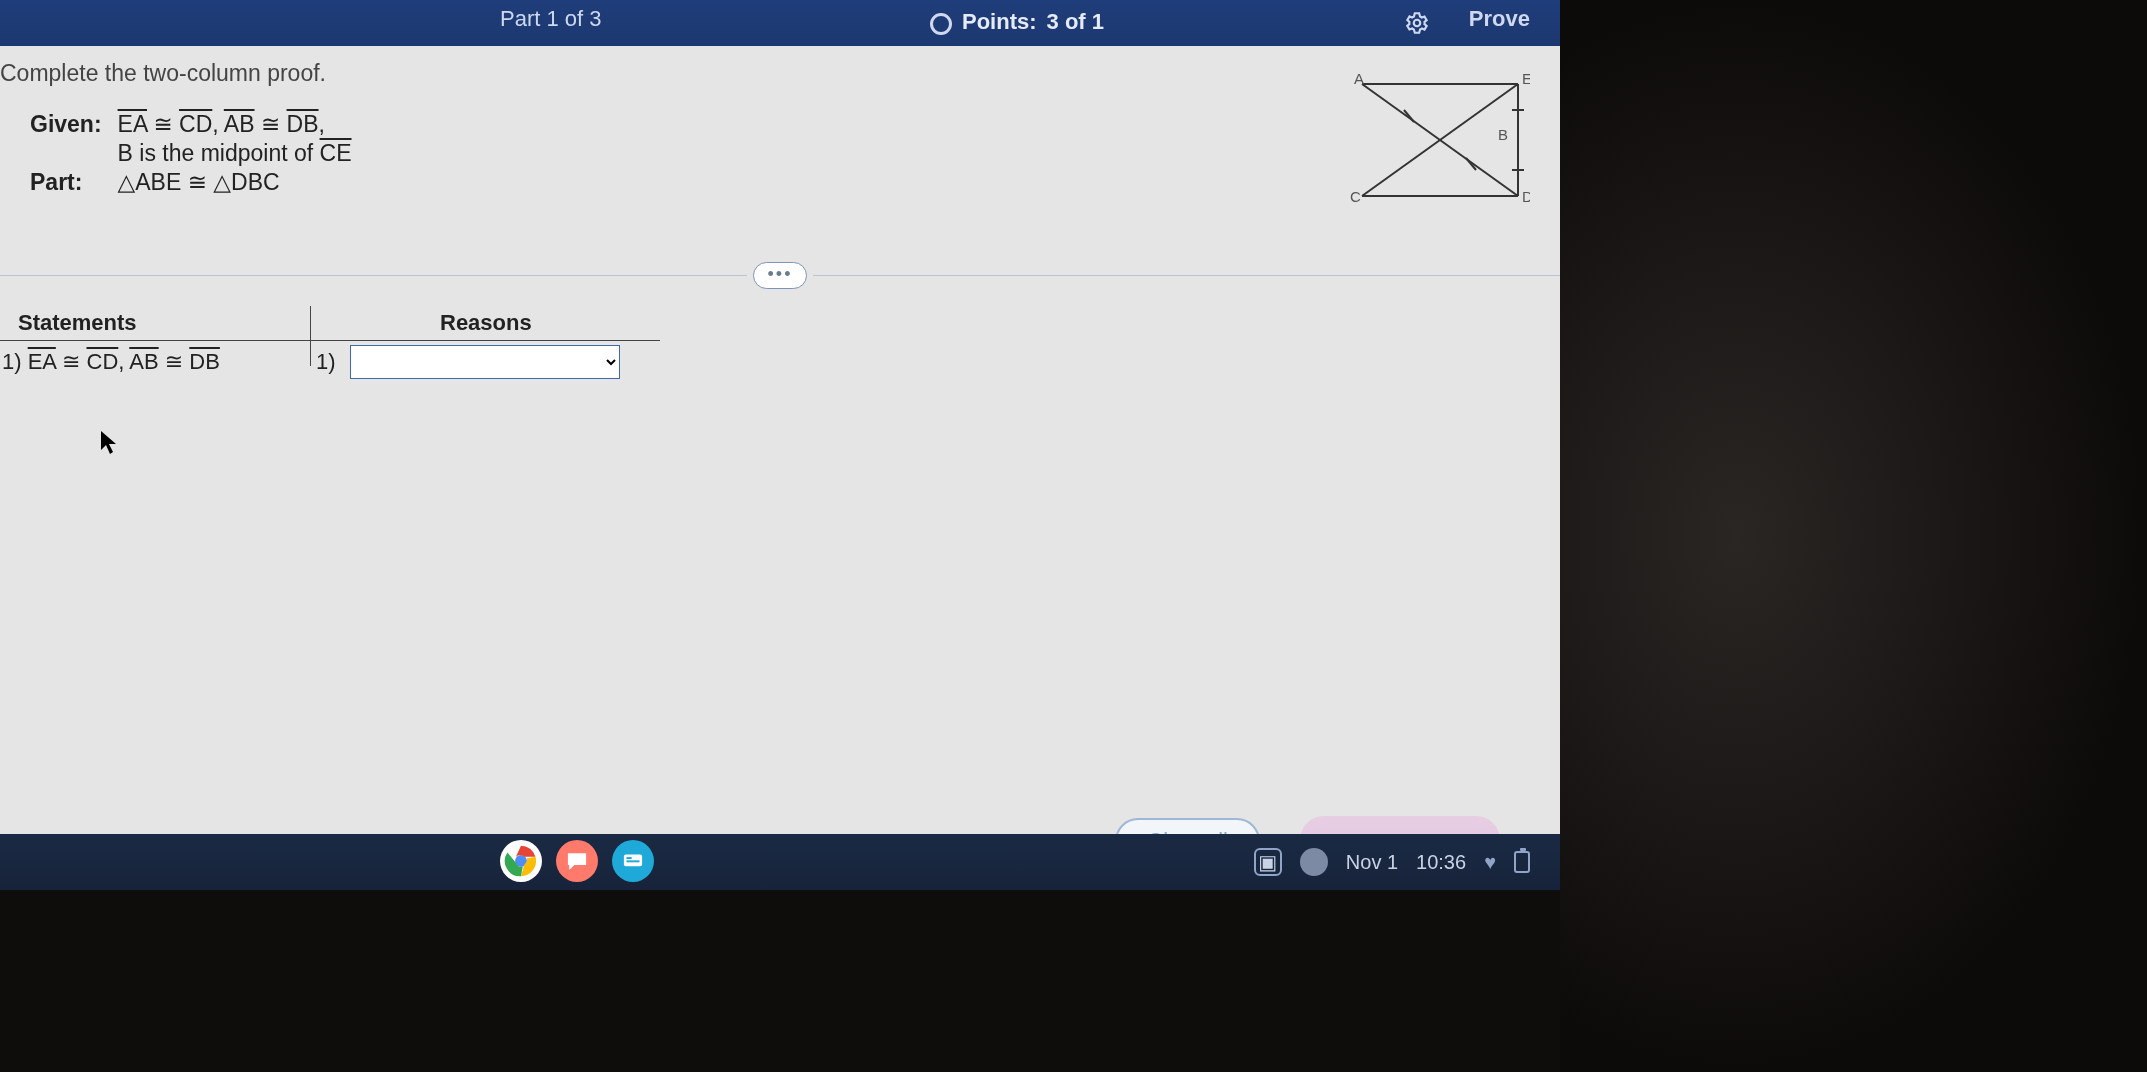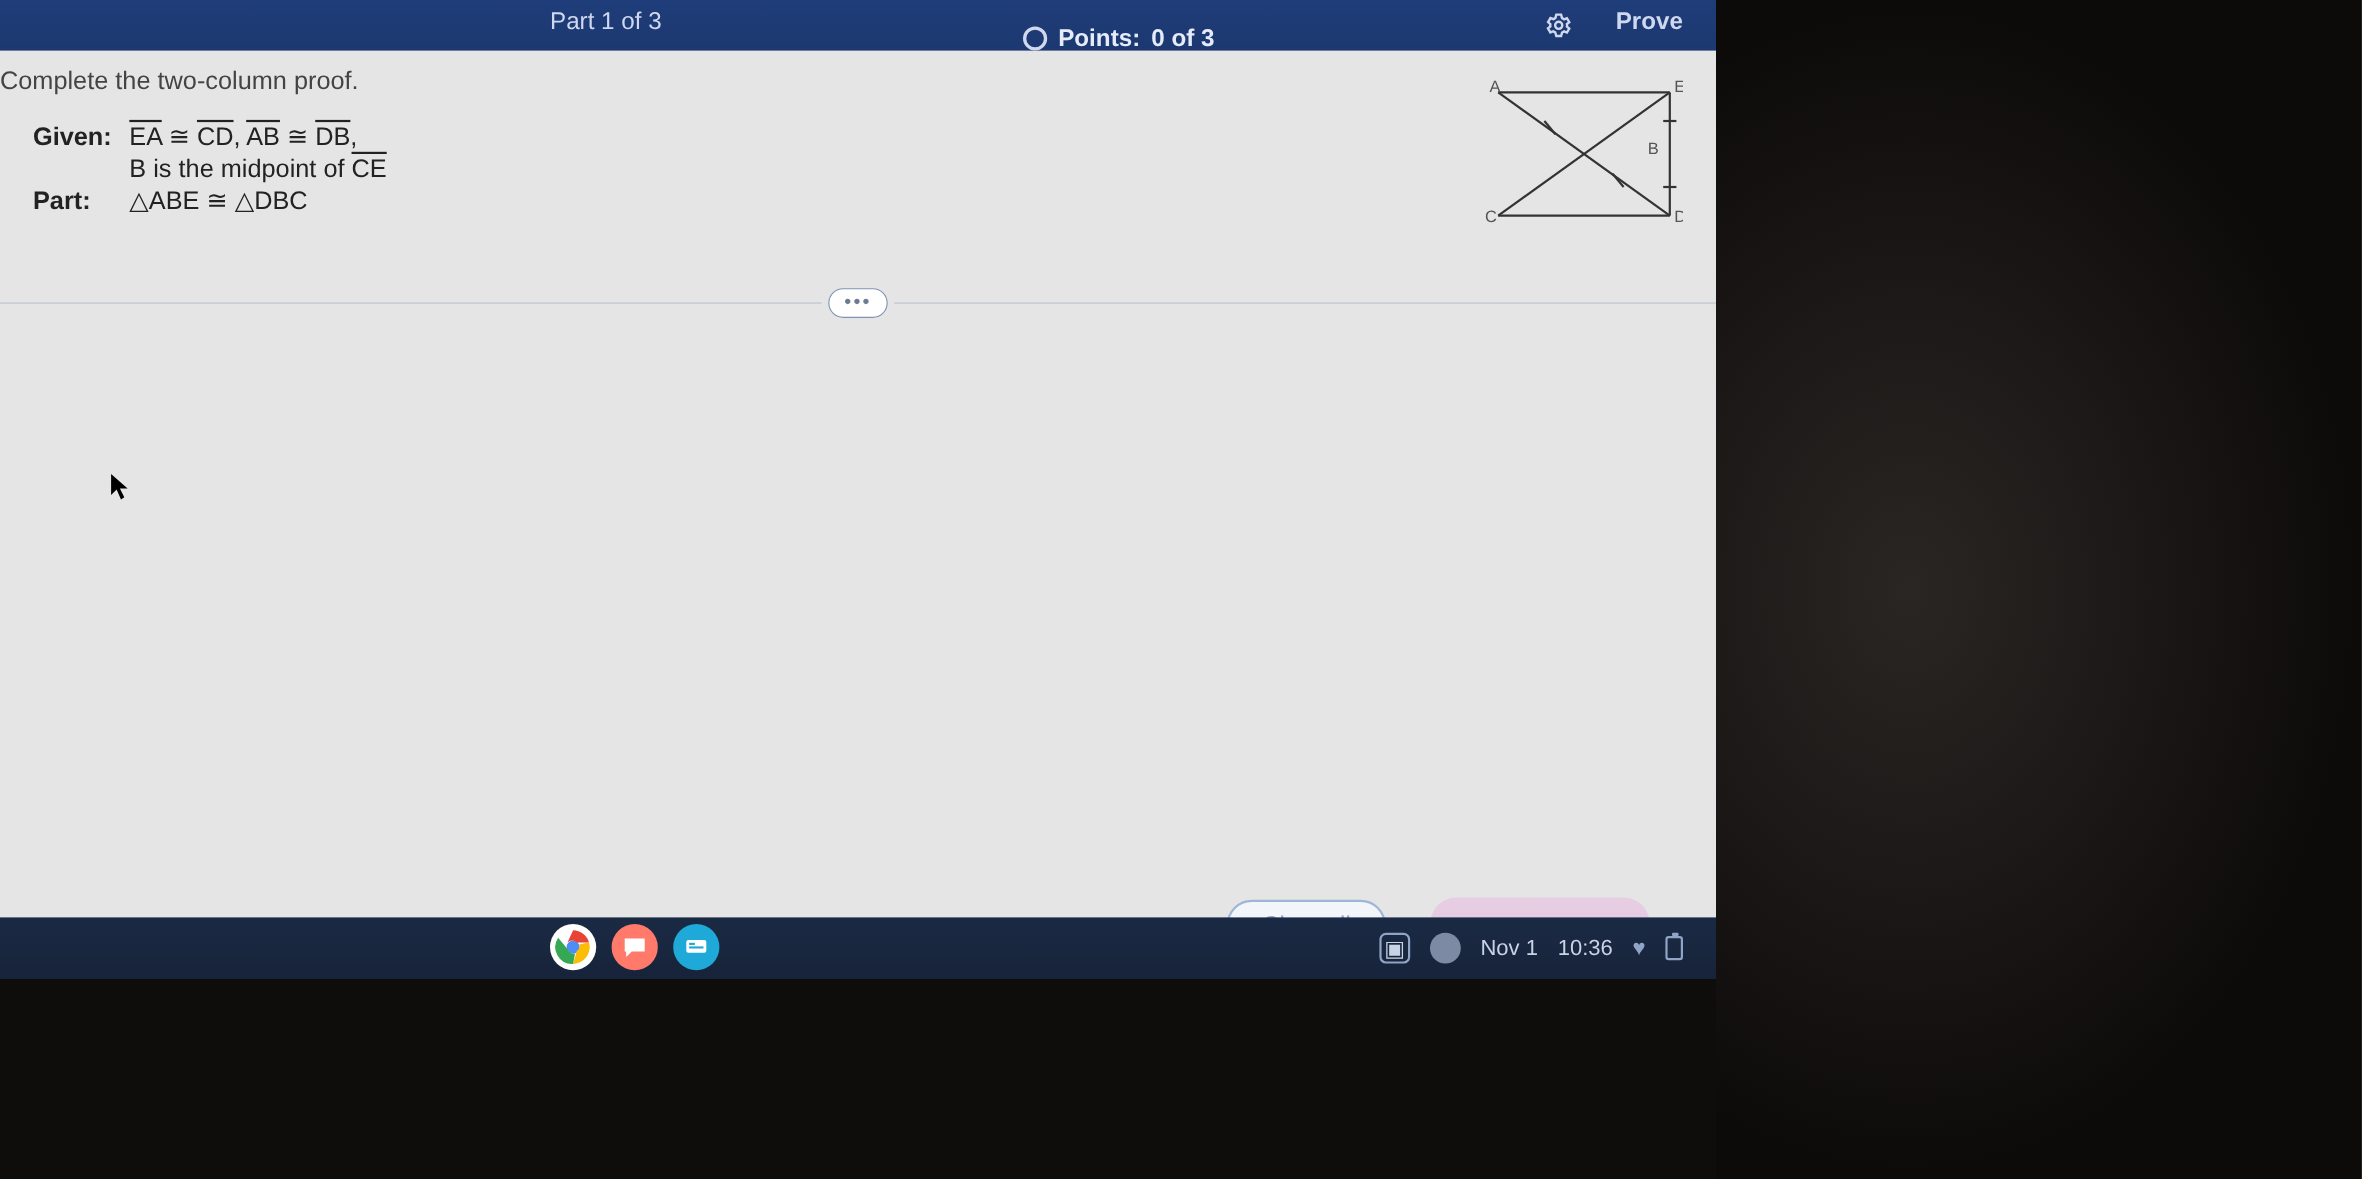--- a/index.html
+++ b/index.html
@@ -22,22 +22,22 @@
     color: #fff;
     display: flex;
     align-items: center;
     font-size: 22px;
   }
   .topbar .part-label {
     position: absolute; left: 500px; top: 6px;
     color: #cfd8ef; font-size: 22px;
   }
   .topbar .points-wrap {
-    position: absolute; left: 930px; top: 22px;
-    display: flex; align-items: center; gap: 10px;
+    position: absolute; left: 930px; top: 9px;
+    display: flex; align-items: flex-end; gap: 10px;
     color: #e6ebfa; font-weight: bold;
   }
   .points-circle {
     width: 22px; height: 22px; border: 3px solid #cfd8ef; border-radius: 50%;
   }
   .topbar .gear {
     position: absolute; right: 130px; top: 10px;
     width: 26px; height: 26px; color:#cfd8ef;
   }
   .topbar .save-btn {
@@ -183,21 +183,21 @@
 <div class="right-dark"></div>
 <div class="bottom-dark"></div>
 
 <div class="viewport">
 
   <div class="topbar">
     <div class="part-label">Part 1 of 3</div>
     <div class="points-wrap">
       <span class="points-circle"></span>
       <span>Points:</span>
-      <span>0 of 3</span>
+      <span>3 of 1</span>
     </div>
     <span class="gear">
       <svg viewBox="0 0 24 24" width="26" height="26" fill="none" stroke="#cfd8ef" stroke-width="2">
           <circle cx="12" cy="12" r="3"></circle>
           <path d="M19 12a7 7 0 0 0-.1-1l2-1.6-2-3.4-2.4 1a7 7 0 0 0-1.7-1L14 3h-4l-.8 2.9a7 7 0 0 0-1.7 1l-2.4-1-2 3.4L5 11a7 7 0 0 0 0 2l-2 1.6 2 3.4 2.4-1a7 7 0 0 0 1.7 1L10 21h4l.8-2.9a7 7 0 0 0 1.7-1l2.4 1 2-3.4-2-1.6c.1-.3.1-.7.1-1z"></path>
         </svg>
     </span>
     <span class="save-btn">Prove</span>
   </div>
 
@@ -245,20 +245,41 @@
     <text x="0" y="132" font-size="15" fill="#555">C</text>
     <text x="172" y="132" font-size="15" fill="#555">D</text>
   </svg>
 
   <div class="divider-wrap">
     <div class="divider-line"></div>
     <div class="ellipsis-pill">•••</div>
     <div class="divider-line"></div>
   </div>
 
+  <div class="proof">
+    <div class="vbar"></div>
+    <div class="proof-headers">
+      <div class="col-s">Statements</div>
+      <div class="col-gap"></div>
+      <div class="col-r">Reasons</div>
+    </div>
+    <div class="proof-row">
+      <div class="stmt">
+        <span>1)</span>
+        <span class="overline">EA</span> ≅
+        <span class="overline">CD</span>,
+        <span class="overline">AB</span> ≅
+        <span class="overline">DB</span>
+      </div>
+      <div class="num">1)</div>
+      <select class="reason-select" value="">
+        <option></option>
+      </select>
+    </div>
+  </div>
 
   <svg class="cursor-arrow" viewBox="0 0 18 26">
     <path d="M1 1 L1 20 L6 15 L10 24 L13 22 L9 14 L16 14 Z" fill="#000"></path>
   </svg>
 
   <div class="help-row">
     <span class="link">Example</span>
     <span class="link">
       <span>Get more help</span><span class="caret-up"></span>
     </span>

